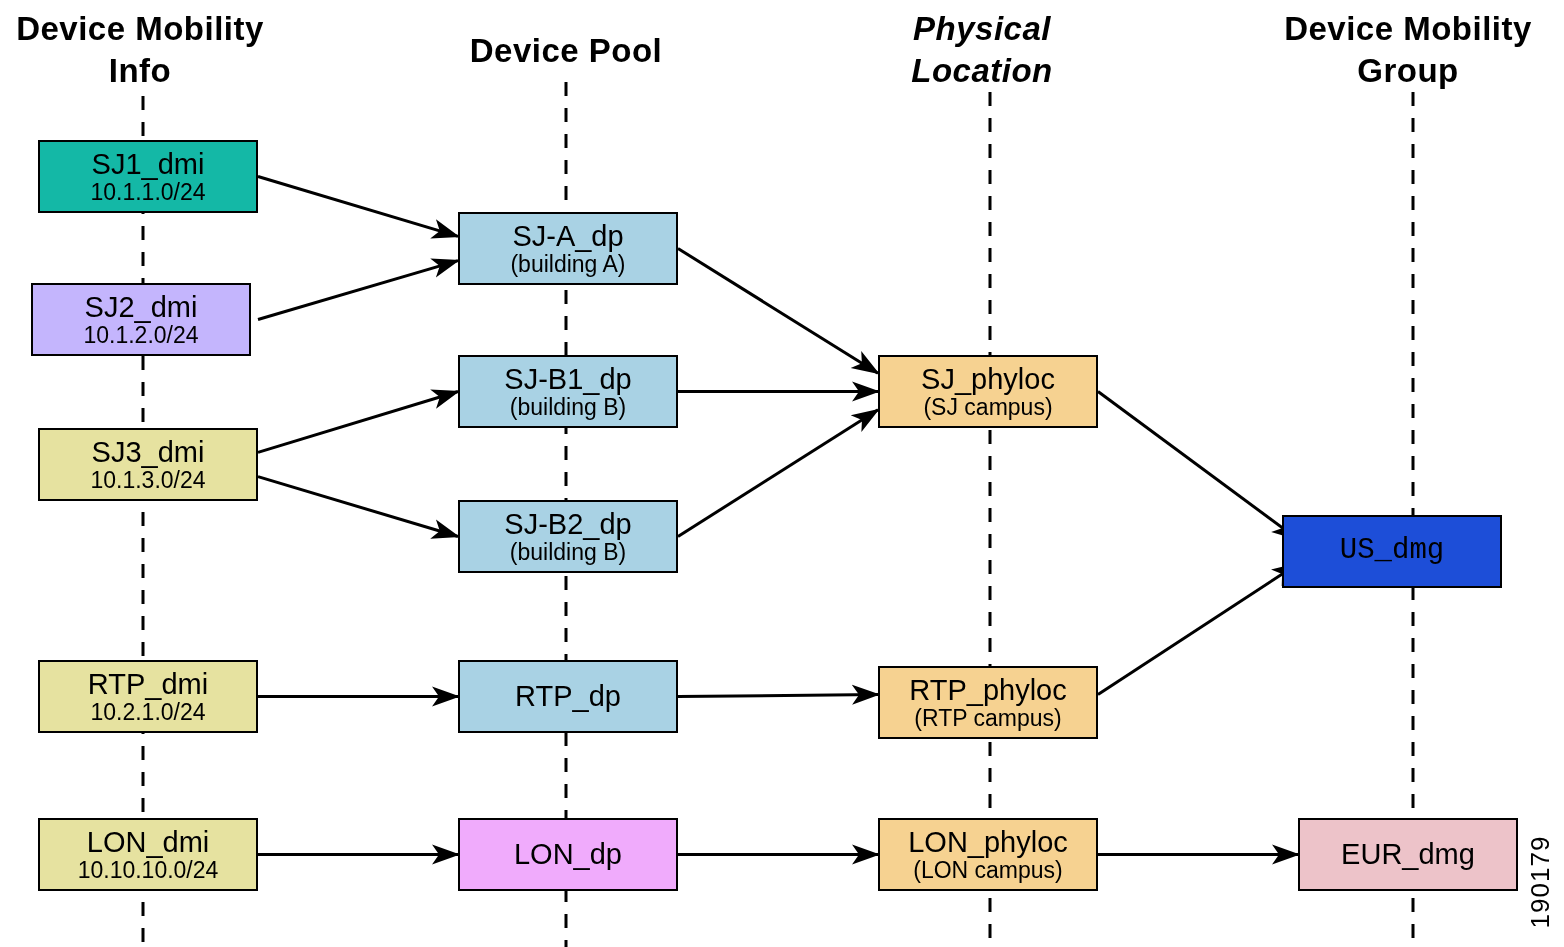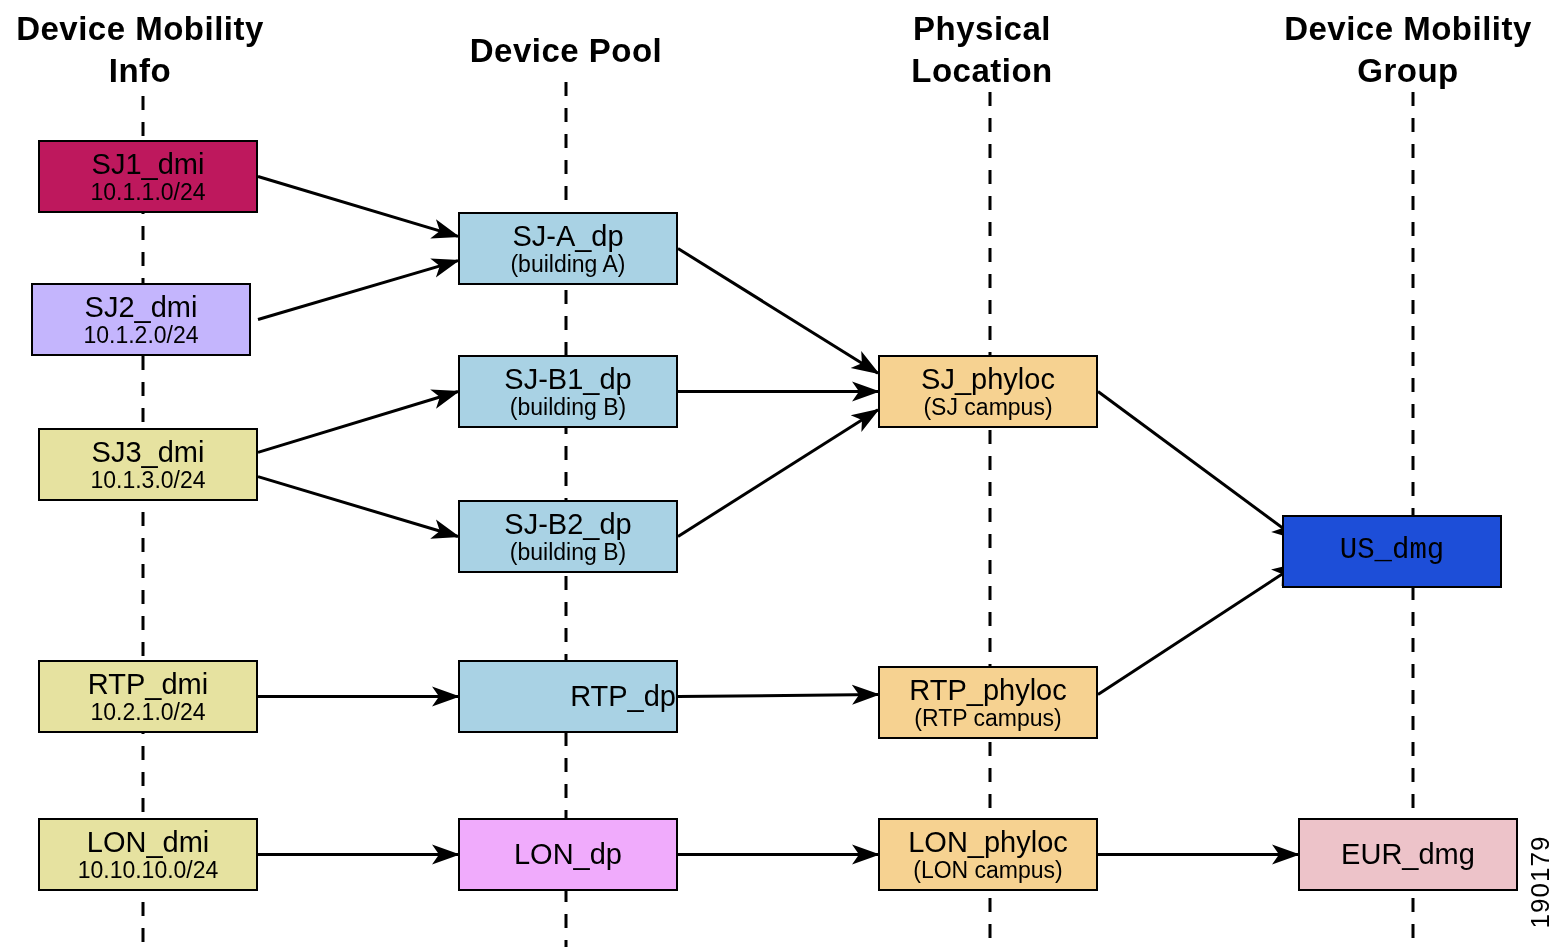--- a/index.html
+++ b/index.html
@@ -91,33 +91,33 @@
 
   <div class="col-header" style="left:-60px; top:8px;">
     <div>Device Mobility</div>
     <div>Info</div>
   </div>
 
   <div class="col-header" style="left:366px; top:30px;">
     <div>Device Pool</div>
   </div>
 
-  <div class="col-header" style="left:782px; top:8px;">
+  <div class="col-header" style="left:782px; top:8px;font-style:italic;">
     <div>Physical</div>
     <div>Location</div>
   </div>
 
   <div class="col-header" style="left:1208px; top:8px;">
     <div>Device Mobility</div>
     <div>Group</div>
   </div>
 
   <div class="fig-num">190179</div>
 
-<div class="node" style="left: 38px; top: 140px; background: #be185d; border-color: rgb(0, 0, 0); text-align: center;">
+<div class="node" style="left: 38px; top: 140px; background: #14b8a6; border-color: rgb(0, 0, 0); text-align: center;">
       <div class="node-label">SJ1_dmi</div>
       <div class="node-sublabel">10.1.1.0/24</div>
     </div>
     <div class="node" style="left: 31px; top: 283px; background: #c4b5fd; border-color: rgb(0, 0, 0);">
       <div class="node-label">SJ2_dmi</div>
       <div class="node-sublabel">10.1.2.0/24</div>
     </div>
     <div class="node" style="left: 38px; top: 428px; background: rgb(230, 226, 160); border-color: rgb(0, 0, 0);">
       <div class="node-label">SJ3_dmi</div>
       <div class="node-sublabel">10.1.3.0/24</div>
@@ -135,21 +135,21 @@
       <div class="node-sublabel">(building A)</div>
     </div>
     <div class="node" style="left: 458px; top: 355px; background: rgb(169, 210, 228); border-color: rgb(0, 0, 0);">
       <div class="node-label">SJ-B1_dp</div>
       <div class="node-sublabel">(building B)</div>
     </div>
     <div class="node" style="left: 458px; top: 500px; background: rgb(169, 210, 228); border-color: rgb(0, 0, 0);">
       <div class="node-label">SJ-B2_dp</div>
       <div class="node-sublabel">(building B)</div>
     </div>
-    <div class="node" style="left: 458px; top: 660px; background: rgb(169, 210, 228); border-color: rgb(0, 0, 0); align-items: flex-end;">
+    <div class="node" style="left: 458px; top: 660px; background: rgb(169, 210, 228); border-color: rgb(0, 0, 0);">
       <div class="node-label">RTP_dp</div>
     </div>
     <div class="node" style="left: 458px; top: 818px; background: #f0abfc; border-color: rgb(0, 0, 0);">
       <div class="node-label">LON_dp</div>
     </div>
     <div class="node" style="left: 878px; top: 355px; background: rgb(246, 210, 145); border-color: rgb(0, 0, 0);">
       <div class="node-label">SJ_phyloc</div>
       <div class="node-sublabel">(SJ campus)</div>
     </div>
     <div class="node" style="left: 878px; top: 658px; background: rgb(246, 210, 145); border-color: rgb(0, 0, 0); margin-top: 8px;">

